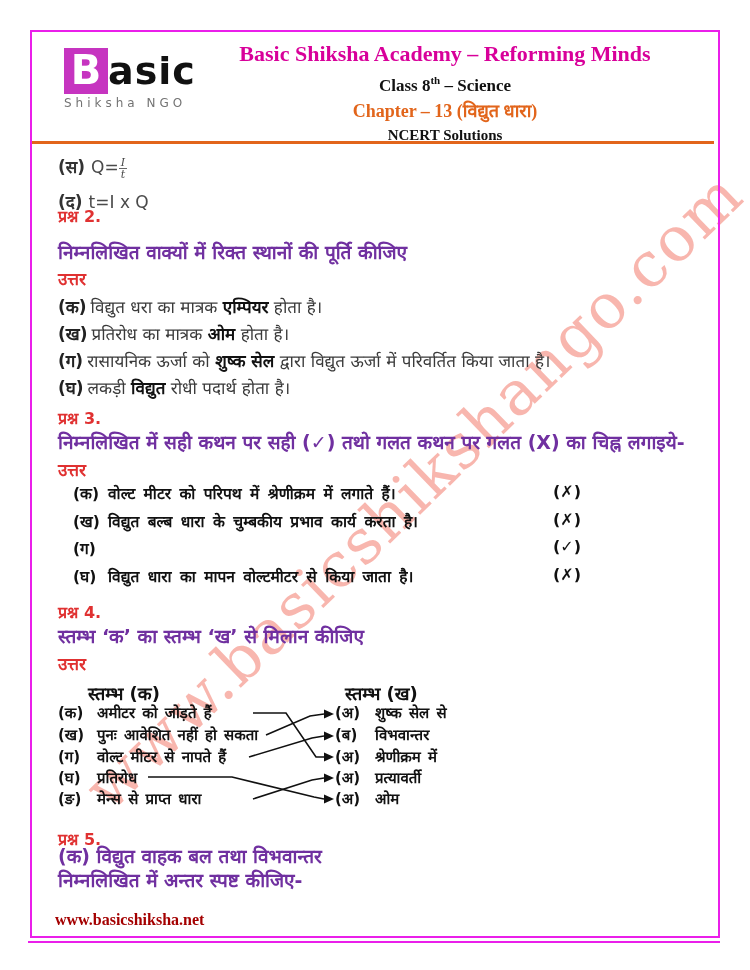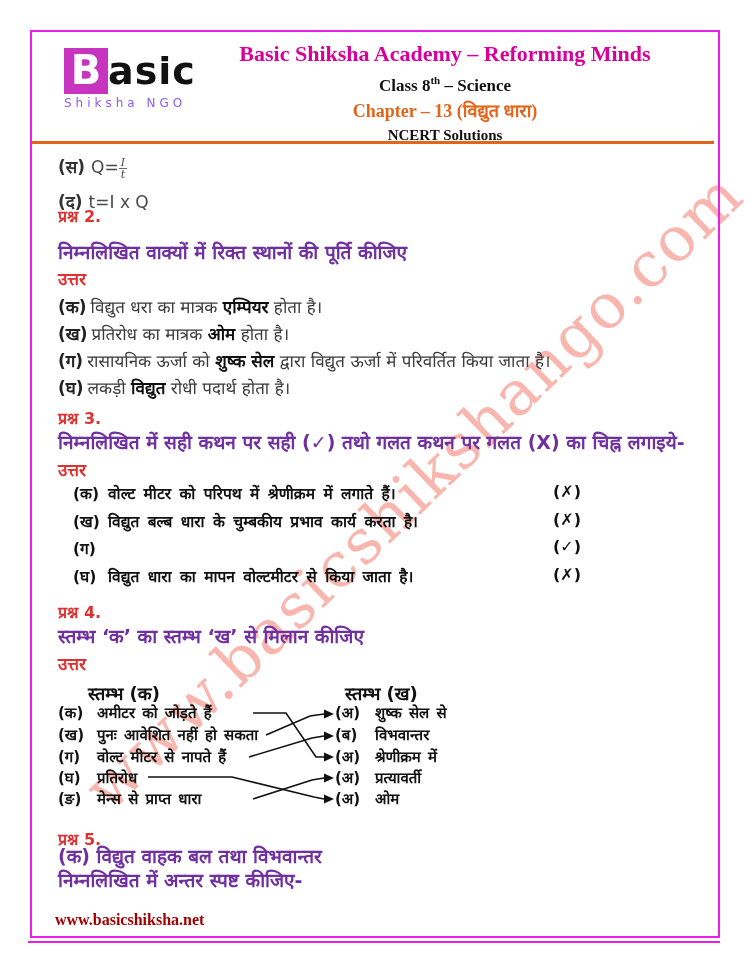--- a/index.html
+++ b/index.html
@@ -9,21 +9,21 @@
   
   .frame{position:absolute;left:30px;top:30px;width:686px;height:904px;
          border:2px solid #ea1fea;z-index:2;}
   .bottom-line{position:absolute;left:28px;top:941px;width:692px;height:2px;background:#ea1fea;z-index:2;}
   
   .logo{left:64px;top:48px;width:150px;}
   .logo-row{display:flex;align-items:flex-start;}
   .logo-b{width:44px;height:46px;background:#c634c0;color:#fff;font-weight:bold;
           font-size:40px;line-height:44px;text-align:center;}
   .logo-asic{color:#111;font-weight:bold;font-size:38px;line-height:46px;letter-spacing:1px;}
-  .logo-sub{color:#8b5cf6;font-size:12px;letter-spacing:4px;margin-top:2px;}
+  .logo-sub{color:#737373;font-size:12px;letter-spacing:4px;margin-top:2px;}
   .titles{left:200px;top:40px;width:490px;text-align:center;
           font-family:"Liberation Serif","DejaVu Serif",serif;}
   .t1{color:#d8009a;font-weight:bold;font-size:22px;line-height:28px;}
   .t2{color:#111;font-weight:bold;font-size:17px;line-height:25px;}
   .t2 sup{font-size:11px;}
   .t3{color:#e2651b;font-weight:bold;font-size:18px;line-height:26px;}
   .t4{color:#111;font-weight:bold;font-size:15px;line-height:22px;}
   .header-rule{left:32px;top:141px;width:682px;height:3px;background:#e2651b;}
   
   .formula{left:58px;color:#4a4a4a;font-size:17px;}

